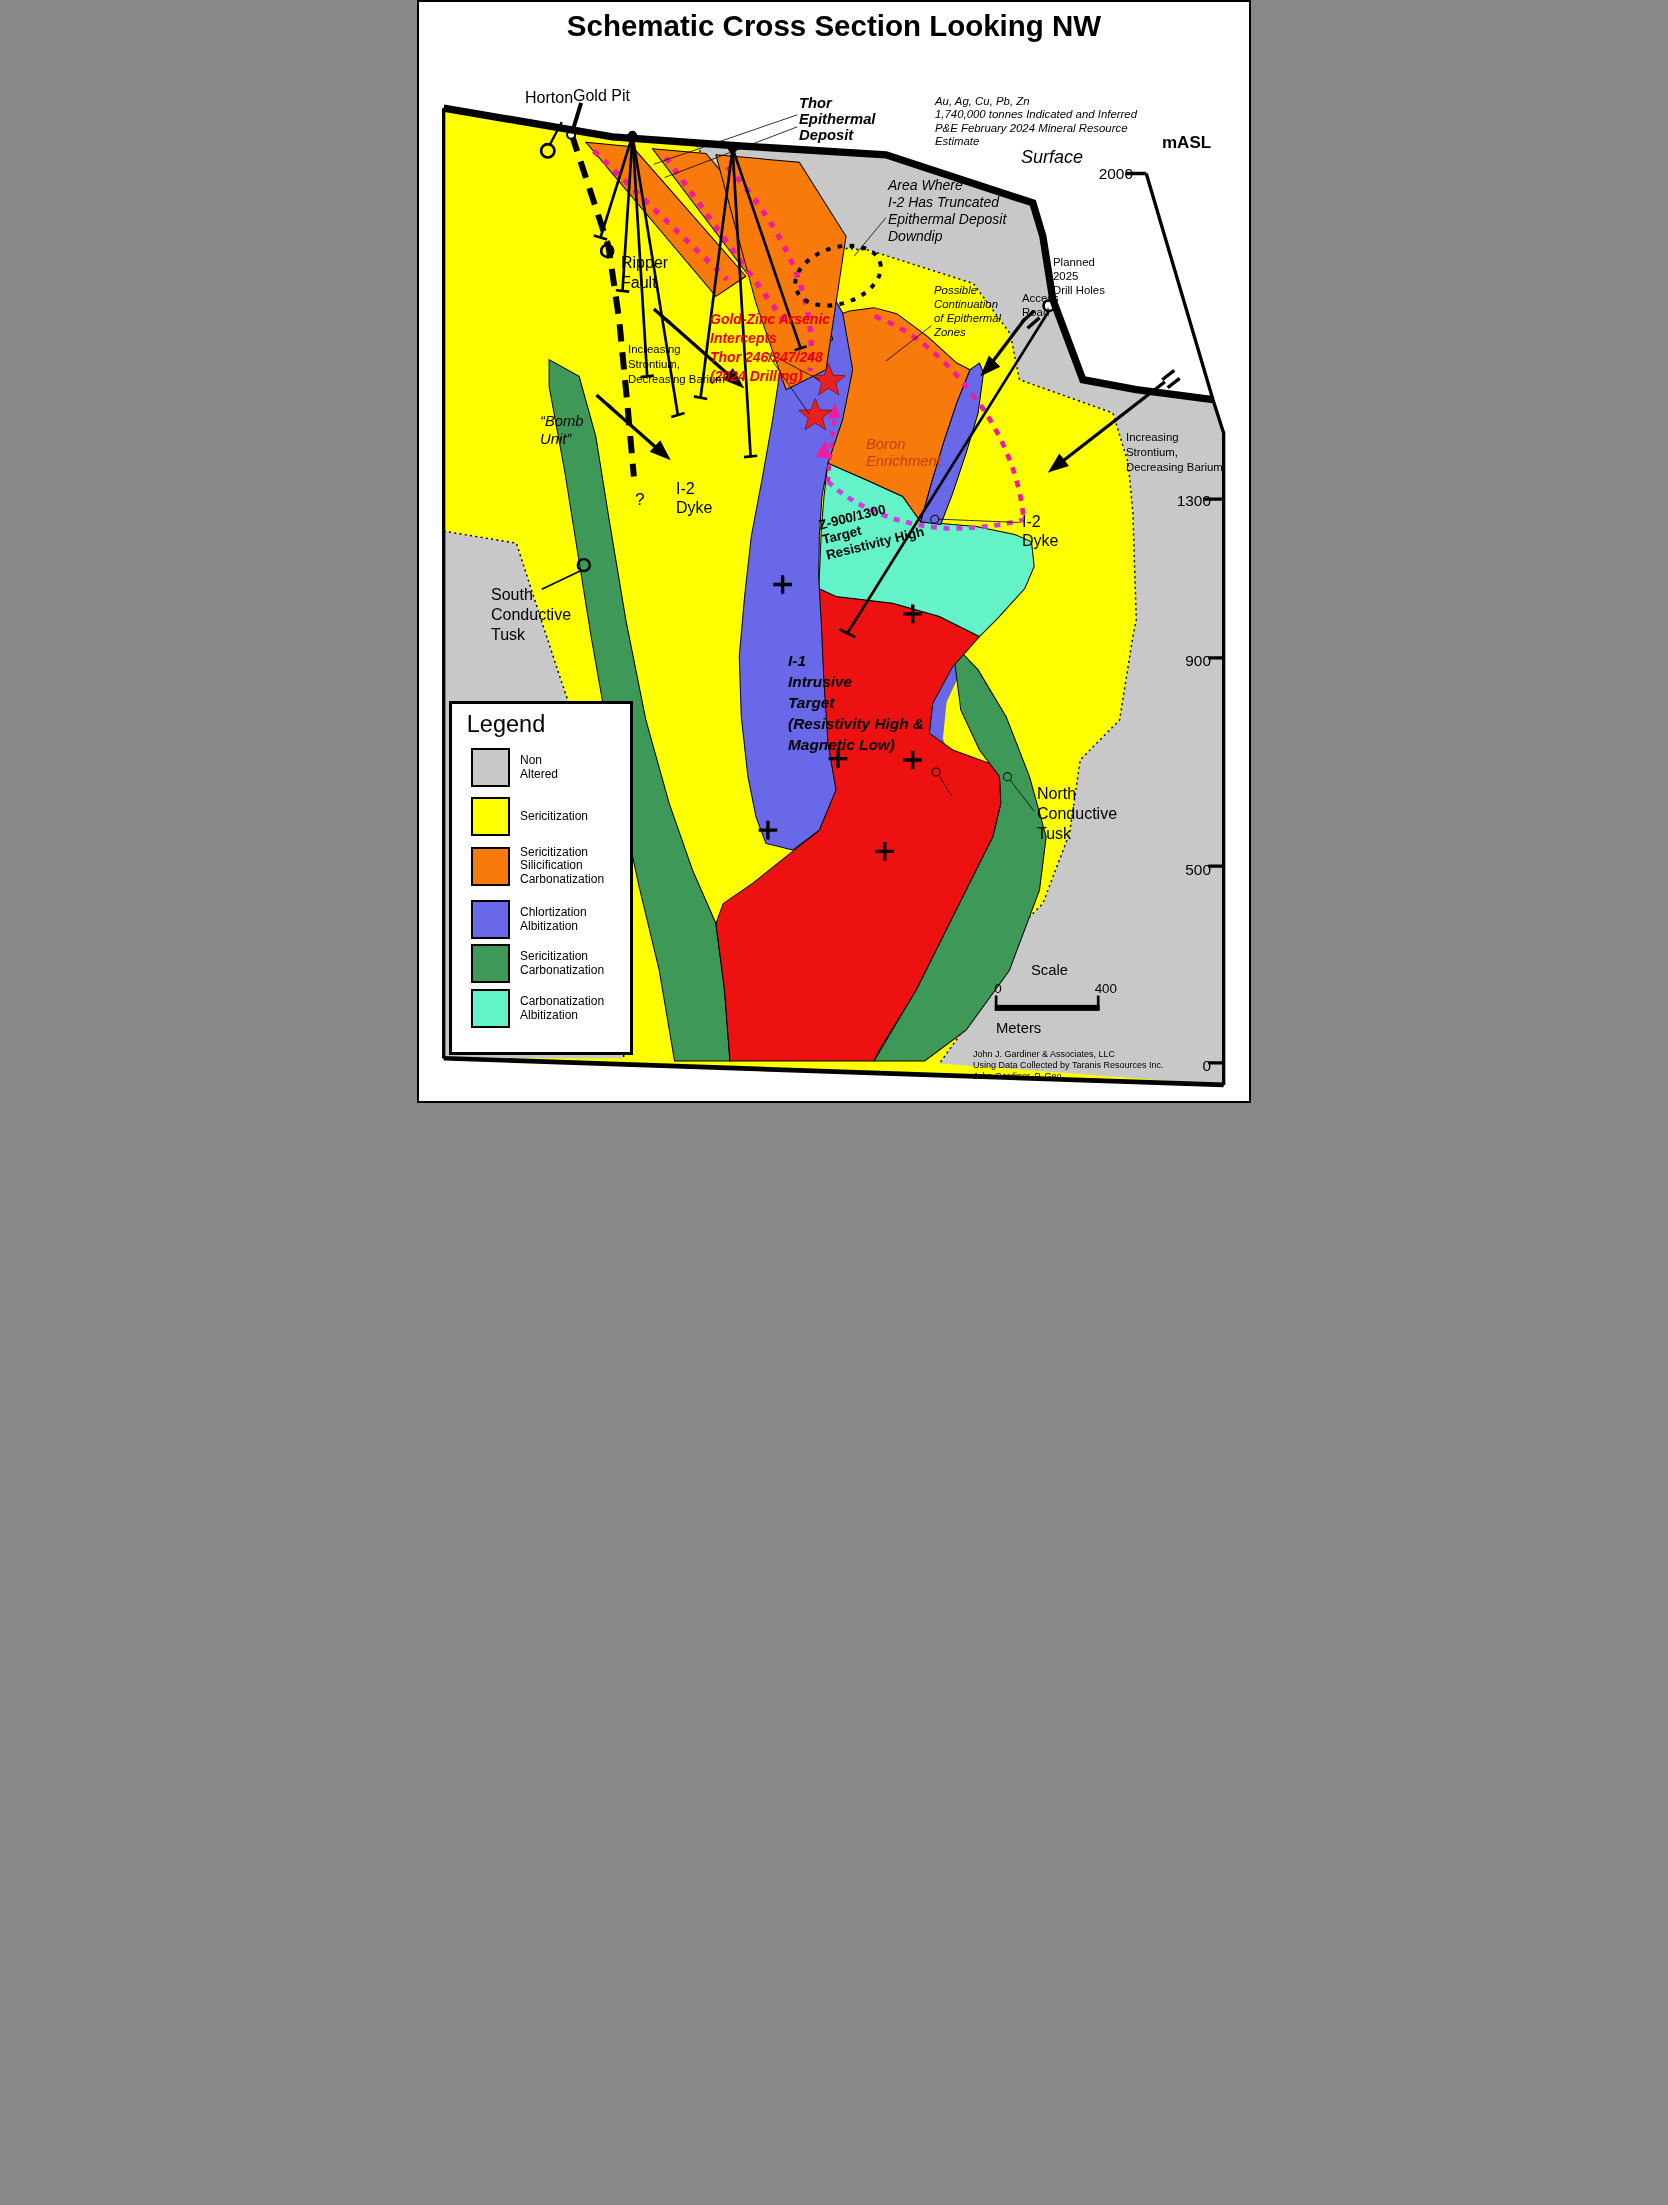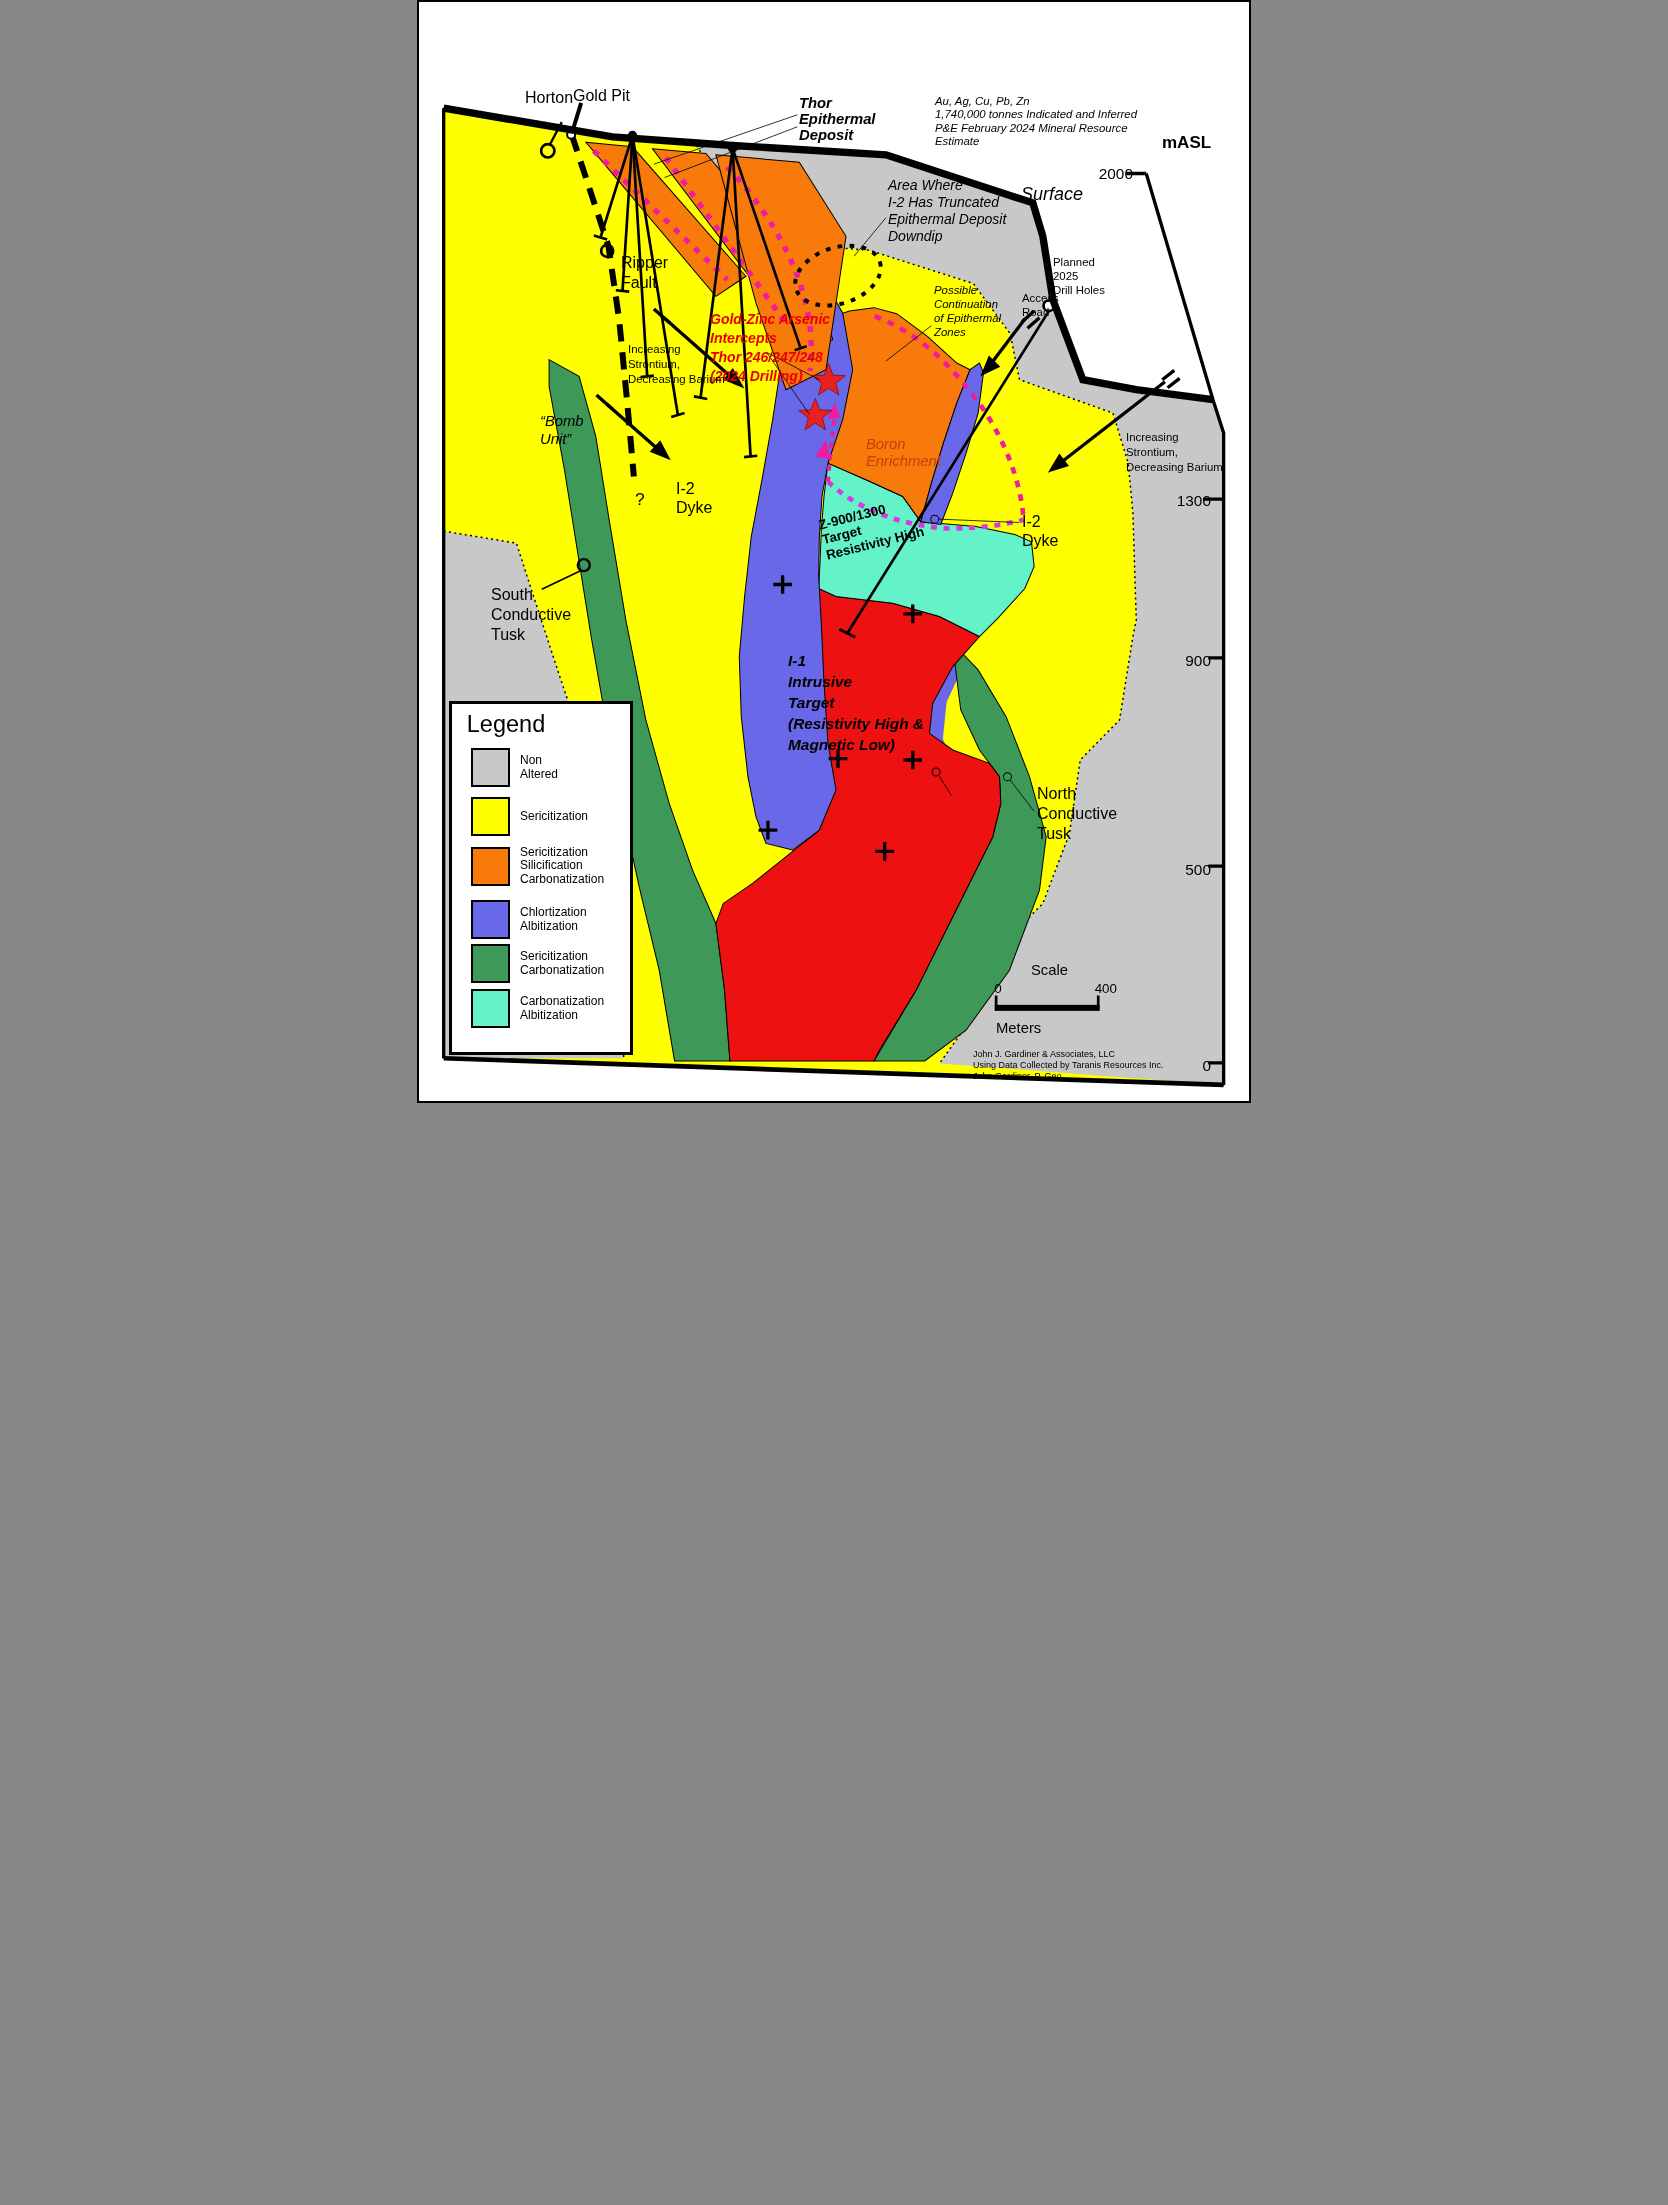--- a/index.html
+++ b/index.html
@@ -142,32 +142,33 @@
 
     <path stroke="#000" stroke-width="5" fill="none" d="M1060,256 L1090,256 M1175,744 L1206,744 M1183,982 L1206,982 M1183,1294 L1206,1294 M1183,1589 L1206,1589"></path>
 
     <g stroke="#000" fill="none">
       <path stroke-width="4" d="M865,1488 L865,1510 M1018,1488 L1018,1510"></path>
       <rect x="863" y="1502" width="157" height="9" fill="#000" stroke="none"></rect>
     </g>
   </svg>
 
   <div id="title">
+    <div>Schematic Cross Section Looking NW</div>
   </div>
 
   <div class="lbl" style="left:106px;top:87px;font-size:16px;">Horton</div>
   <div class="lbl" style="left:154px;top:85px;font-size:16px;">Gold Pit</div>
   <div class="lbl bd it" style="left:380px;top:93px;font-size:14.8px;line-height:16px;">Thor
 Epithermal
 Deposit</div>
   <div class="lbl it" style="left:516px;top:93px;font-size:11.4px;line-height:13.4px;">Au, Ag, Cu, Pb, Zn
 1,740,000 tonnes Indicated and Inferred
 P&amp;E February 2024 Mineral Resource
 Estimate</div>
-  <div class="lbl it" style="left:602px;top:145px;font-size:18px;margin-top:37px;">Surface</div>
+  <div class="lbl it" style="left:602px;top:145px;font-size:18px;">Surface</div>
   <div class="lbl bd" style="left:743px;top:131px;font-size:17px;">mASL</div>
 
   <div class="tick" style="left:654px;top:163px;">2000</div>
   <div class="tick" style="left:732px;top:490px;">1300</div>
   <div class="tick" style="left:732px;top:650px;">900</div>
   <div class="tick" style="left:732px;top:859px;">500</div>
   <div class="tick" style="left:732px;top:1055px;">0</div>
 
   <div class="lbl it" style="left:469px;top:175px;font-size:14px;line-height:17px;">Area Where
 I-2 Has Truncated

